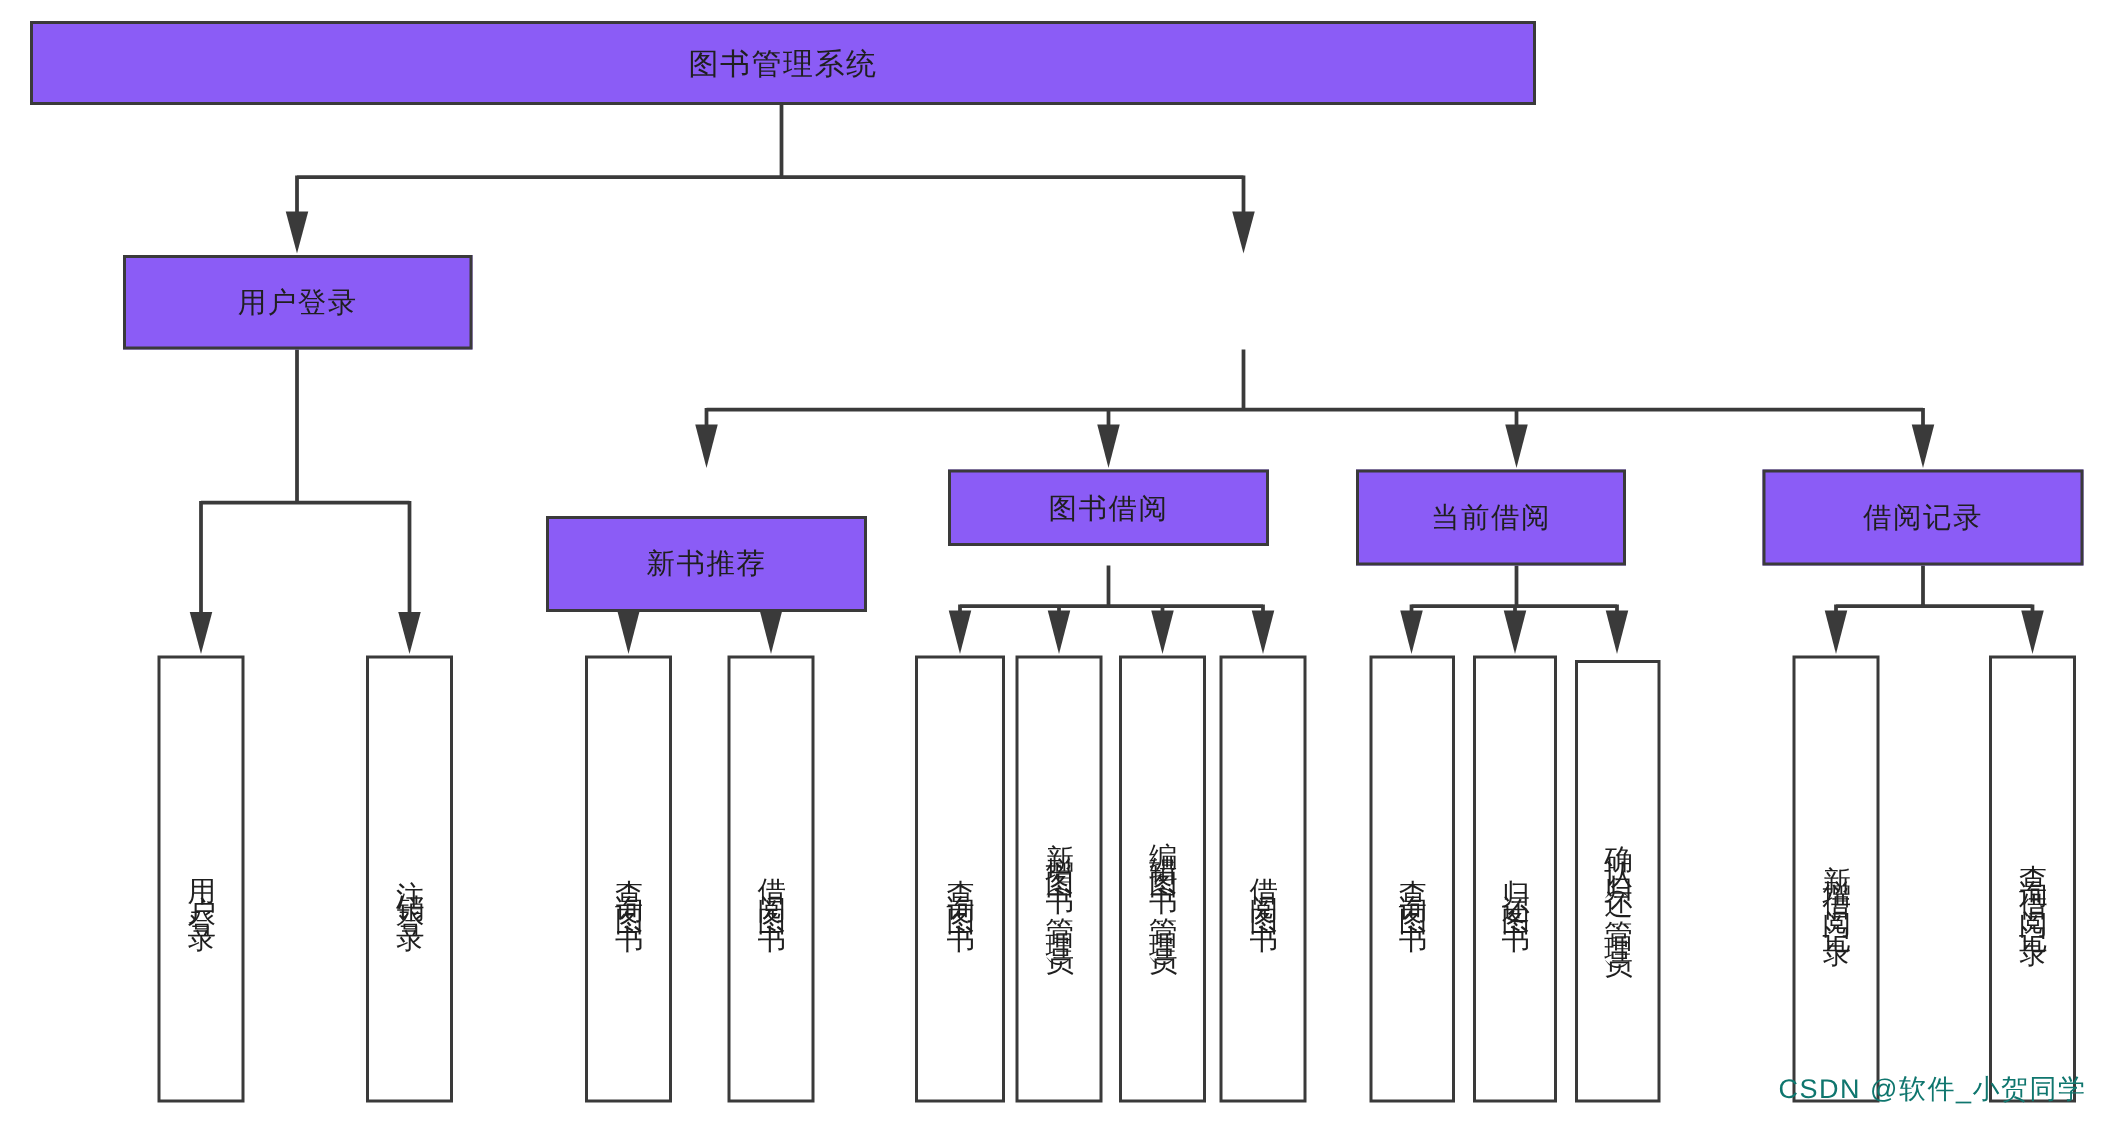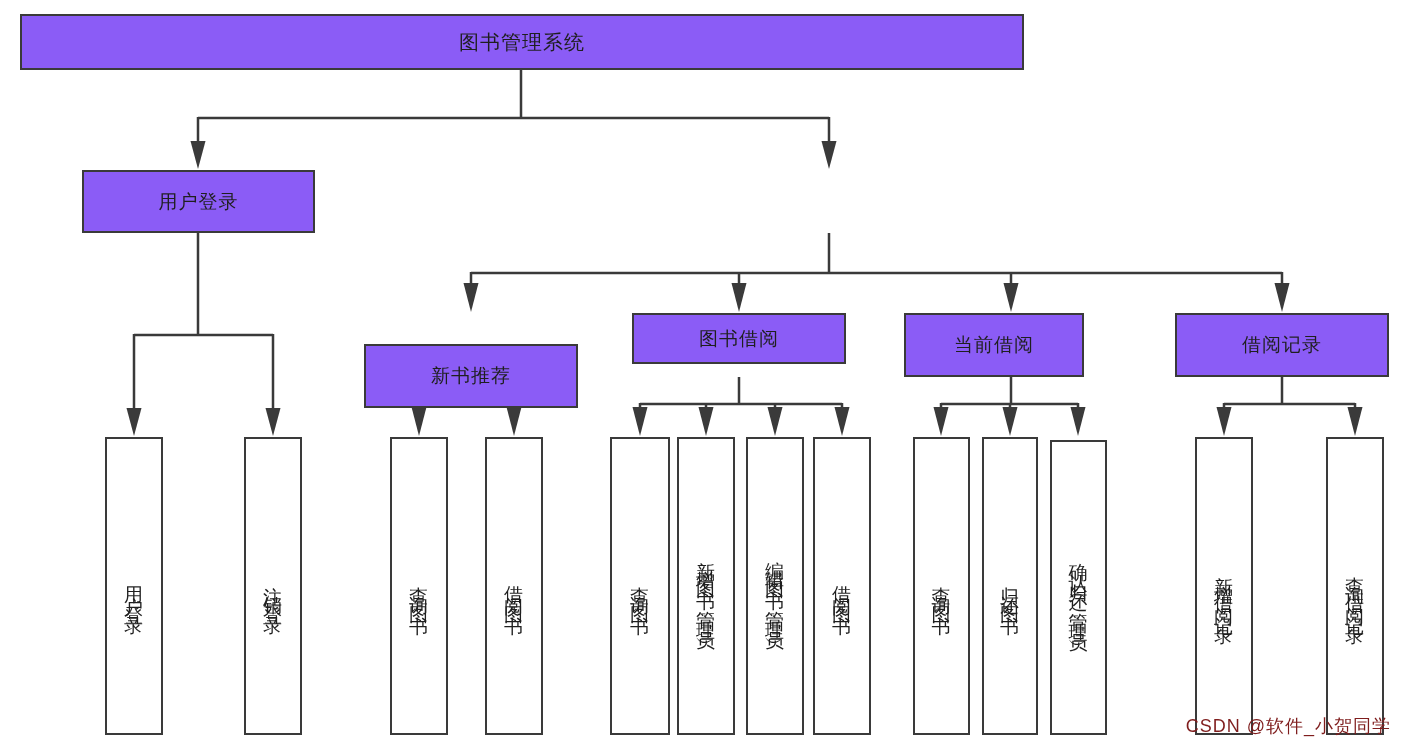--- a/index.html
+++ b/index.html
@@ -35,21 +35,21 @@
     text-orientation:mixed;
     font-size:19px;
     letter-spacing:10px;
     line-height:1;
     margin-bottom:-10px;
   }
   .watermark{
     position:absolute;
     right:14px;bottom:9px;
     font-size:18px;
-    color:#7f1d1d;
+    color:#0f766e;
     letter-spacing:1px;
     pointer-events:none;
   }
 </style>
 </head>
 <body>
 
 <div class="canvas">
 
   <svg class="connectors" width="1405" height="747" viewBox="0 0 1405 747" xmlns="http://www.w3.org/2000/svg">

